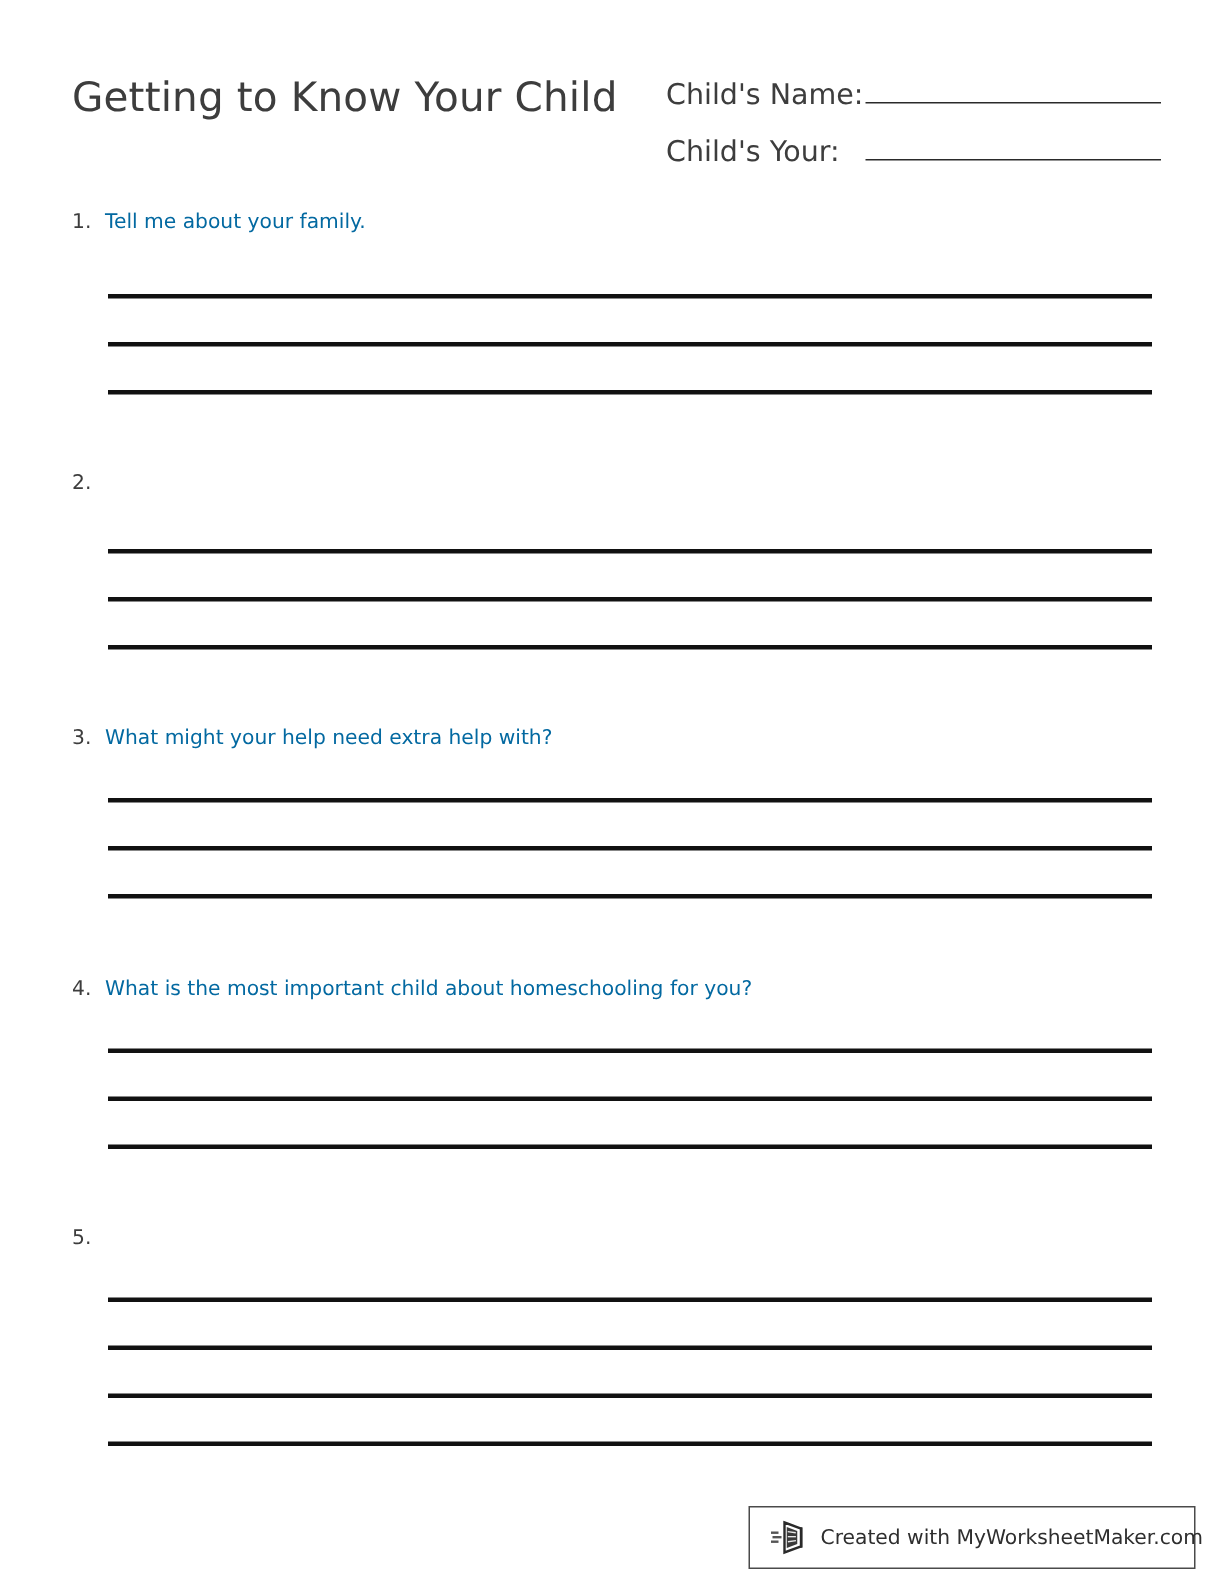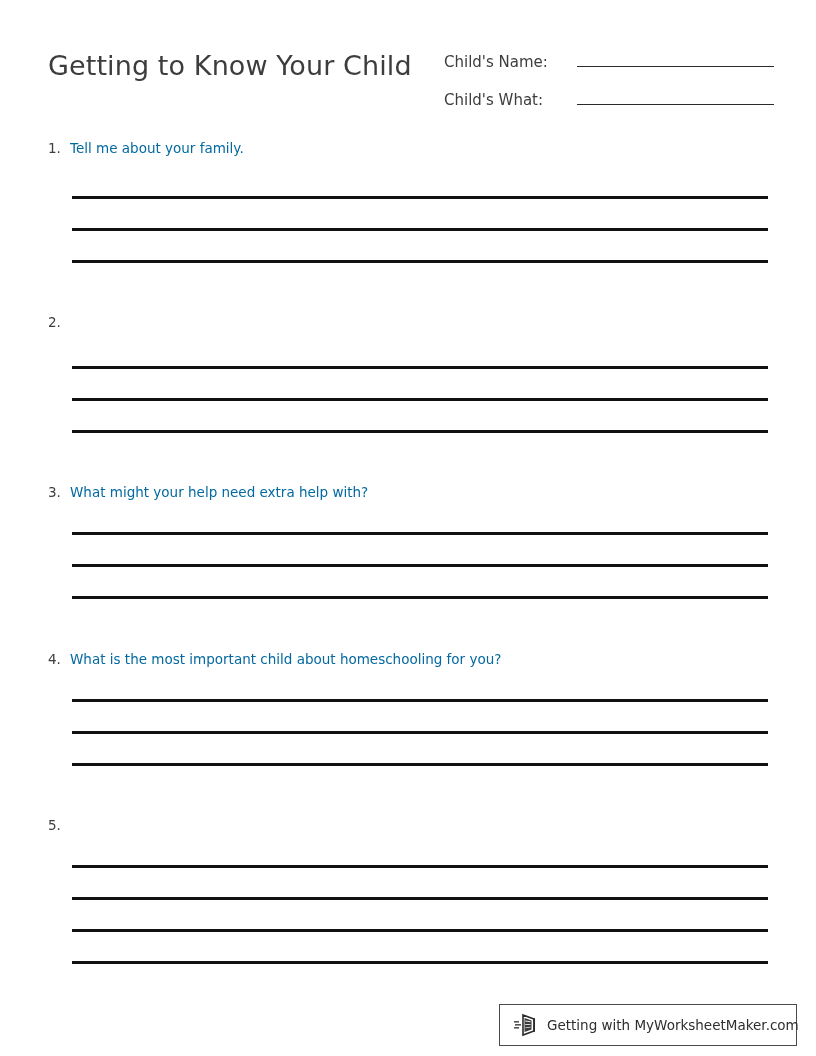--- a/index.html
+++ b/index.html
@@ -51,21 +51,21 @@
     width: 330px;
   }
 
   .field-row {
     display: flex;
     align-items: baseline;
     height: 38px;
   }
 
   .field-label {
-    font-size: 15px;
+    font-size: 19px;
     color: #3d3d3d;
     white-space: nowrap;
     width: 133px;
   }
 
   .field-rule {
     flex: 1;
     height: 15px;
     border-bottom: 1.6px solid #2a2a2a;
     margin-left: 0px;
@@ -162,21 +162,21 @@
 
   <div class="header">
     <div class="worksheet-title">Getting to Know Your Child</div>
 
     <div class="fields">
       <div class="field-row">
         <span class="field-label">Child's Name:</span>
         <span class="field-rule"></span>
       </div>
       <div class="field-row">
-        <span class="field-label">Child's What:</span>
+        <span class="field-label">Child's Your:</span>
         <span class="field-rule"></span>
       </div>
     </div>
   </div>
 
   <div class="questions">
 
     <div class="question-block" style="margin-bottom:22px;">
       <div class="question-row">
         <span class="q-number">1.</span>
@@ -247,16 +247,16 @@
 
       <path d="M9 2 L20 6 L20 18 L9 22 Z" fill="#ffffff" stroke="#2a2a2a" stroke-width="1.6"></path>
 
       <path d="M10.5 5 L17.5 7.6 L17.5 16.4 L10.5 19 Z" fill="#3a3a3a"></path>
       <rect x="11.2" y="8" width="5.4" height="0.9" fill="#e8e8e8" transform="rotate(8 14 8)"></rect>
       <rect x="11.2" y="11" width="5.4" height="0.9" fill="#e8e8e8"></rect>
       <rect x="11.2" y="14" width="5.4" height="0.9" fill="#e8e8e8" transform="rotate(-8 14 14)"></rect>
 
       <rect x="19.4" y="5.2" width="1.6" height="13.6" fill="#2a2a2a"></rect>
     </svg>
-    <span class="badge-text">Getting with MyWorksheetMaker.com</span>
+    <span class="badge-text">Created with MyWorksheetMaker.com</span>
   </div>
 
 </div>
 
 </body></html>

